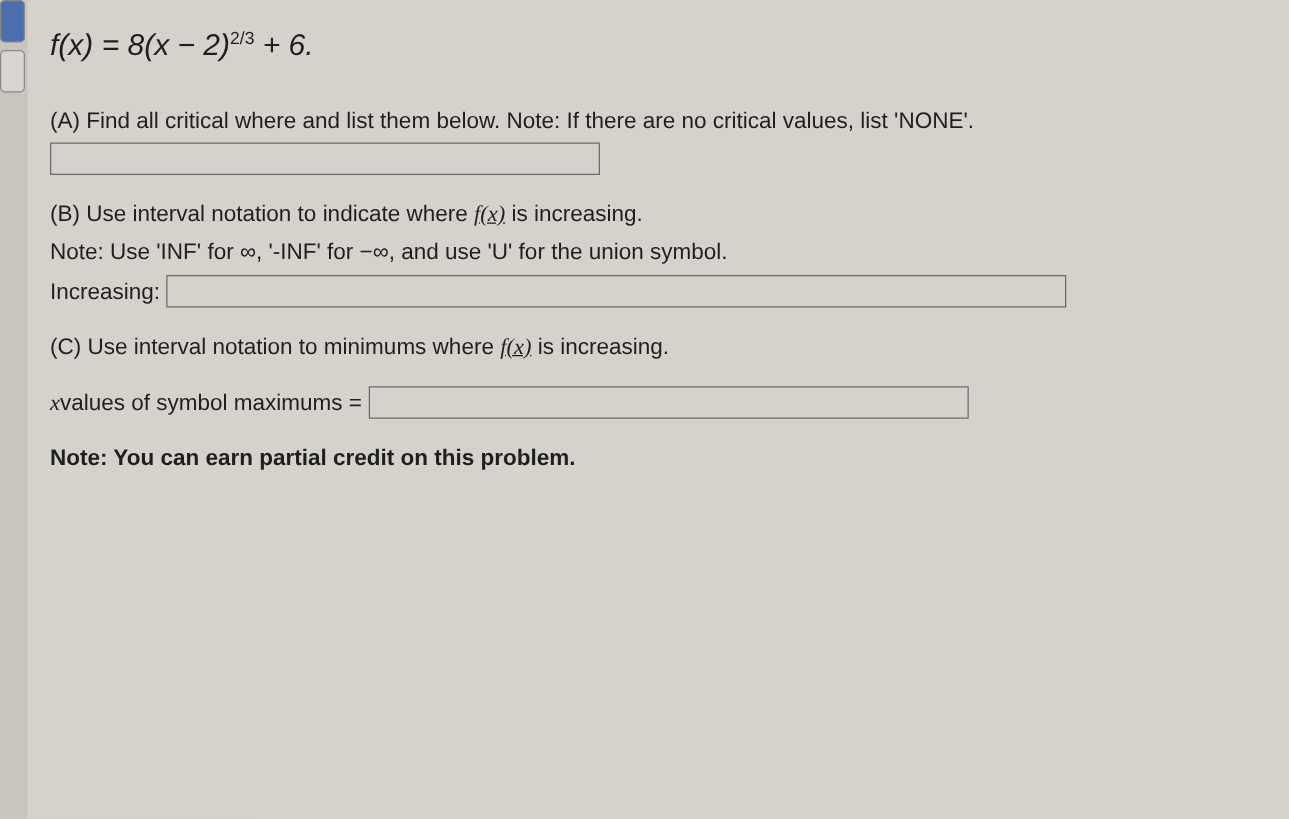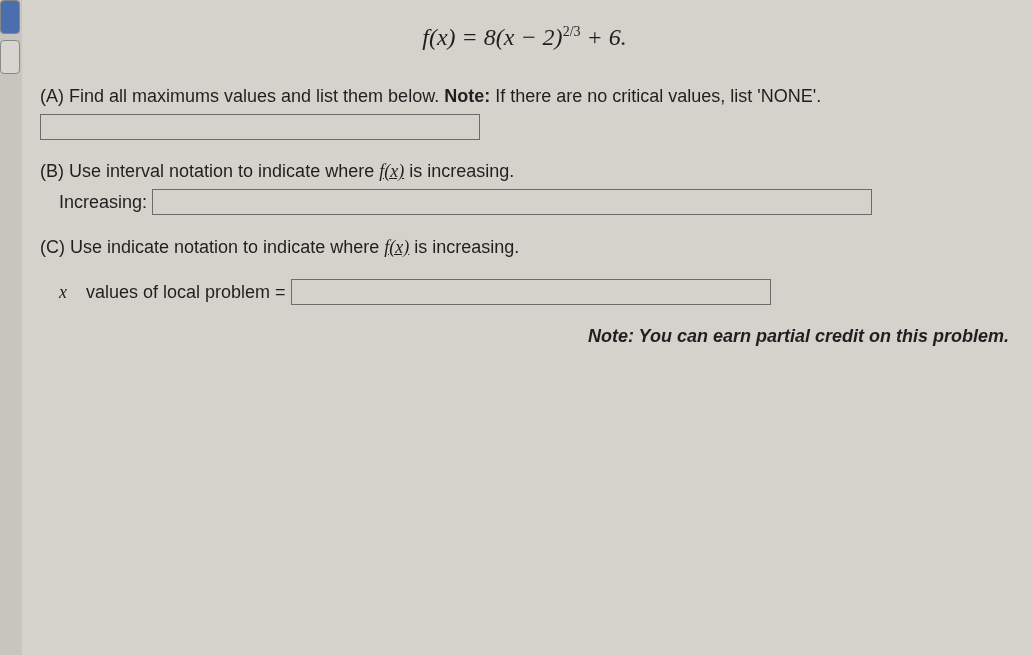--- a/index.html
+++ b/index.html
@@ -41,90 +41,92 @@
       right: 0;
       bottom: 0;
       background: #d5d2cc;
       padding: 14px 22px 8px 18px;
       box-sizing: border-box;
       color: #1f1f1f;
       font-size: 18px;
       line-height: 1.45;
     }
     .formula {
-      text-align: center;
-      font-family: Liberation Serif, serif;
+      text-align: left;
+      font-family: Liberation Sans, sans-serif;
       font-size: 24px;
       margin: 6px 0 28px 0;
       font-style: italic;
     }
     .formula sup { font-size: 14px; font-style: normal; }
     .block { margin-bottom: 18px; }
     .prompt { margin: 0 0 4px 0; }
     .label-inline {
       display: inline-block;
       vertical-align: middle;
-      margin-left: 19px;
     }
     input.answer {
       background: #d5d2cc;
       border: 1px solid #6b6b6b;
       height: 26px;
       padding: 2px 6px;
       font-size: 16px;
       box-sizing: border-box;
       vertical-align: middle;
     }
     .w-small { width: 440px; }
     .w-wide { width: 720px; }
     .w-med  { width: 480px; }
     .w-med2 { width: 440px; }
-    .note-bold { font-weight: bold; }
-    .footer-note { font-style: italic; font-weight: bold; margin-top: 0; text-align: right; }
+    .note-bold { font-weight: normal; }
+    .footer-note { font-weight: bold; margin-top: 0; }
     .mathf { font-family: "Times New Roman", serif; font-style: italic; text-decoration: underline; }
     .x-var { font-family: "Times New Roman", serif; font-style: italic; }
   </style>
 </head>
 <body>
 
 <div class="left-tabs">
   <div class="tab-blue"></div>
   <div class="tab-gray"></div>
 </div>
 
 <div class="page">
 
   <div class="formula">f(x) = 8(x − 2)<sup>2/3</sup> + 6.</div>
 
   <div class="block">
     <p class="prompt">
-      <span>(A) Find all maximums values and list them below. </span><span class="note-bold">Note:</span><span> If there are no critical values, list 'NONE'.</span>
+      <span>(A) Find all critical where and list them below. </span><span class="note-bold">Note:</span><span> If there are no critical values, list 'NONE'.</span>
     </p>
     <input class="answer w-small" type="text" style="">
   </div>
 
   <div class="block">
     <p class="prompt">
       <span>(B) Use interval notation to indicate where </span><span class="mathf">f(x)</span><span> is increasing.</span>
+    </p>
+    <p class="prompt">
+      <span class="note-bold">Note:</span><span> Use 'INF' for ∞, '-INF' for −∞, and use 'U' for the union symbol.</span>
     </p>
     <div>
       <span class="label-inline">Increasing:</span>
       <input class="answer w-wide" type="text" style="">
     </div>
   </div>
 
   <div class="block">
     <p class="prompt">
-      <span>(C) Use indicate notation to indicate where </span><span class="mathf">f(x)</span><span> is increasing.</span>
+      <span>(C) Use interval notation to minimums where </span><span class="mathf">f(x)</span><span> is increasing.</span>
     </p>
   </div>
 
   <div class="block">
     <div>
-      <span class="x-var label-inline">x</span><span class="label-inline"> values of local problem =</span>
+      <span class="x-var label-inline">x</span><span class="label-inline"> values of symbol maximums =</span>
       <input class="answer w-med" type="text" style="">
     </div>
   </div>
 
 
   <p class="footer-note">Note: You can earn partial credit on this problem.</p>
 
 </div>
 
 </body></html>

